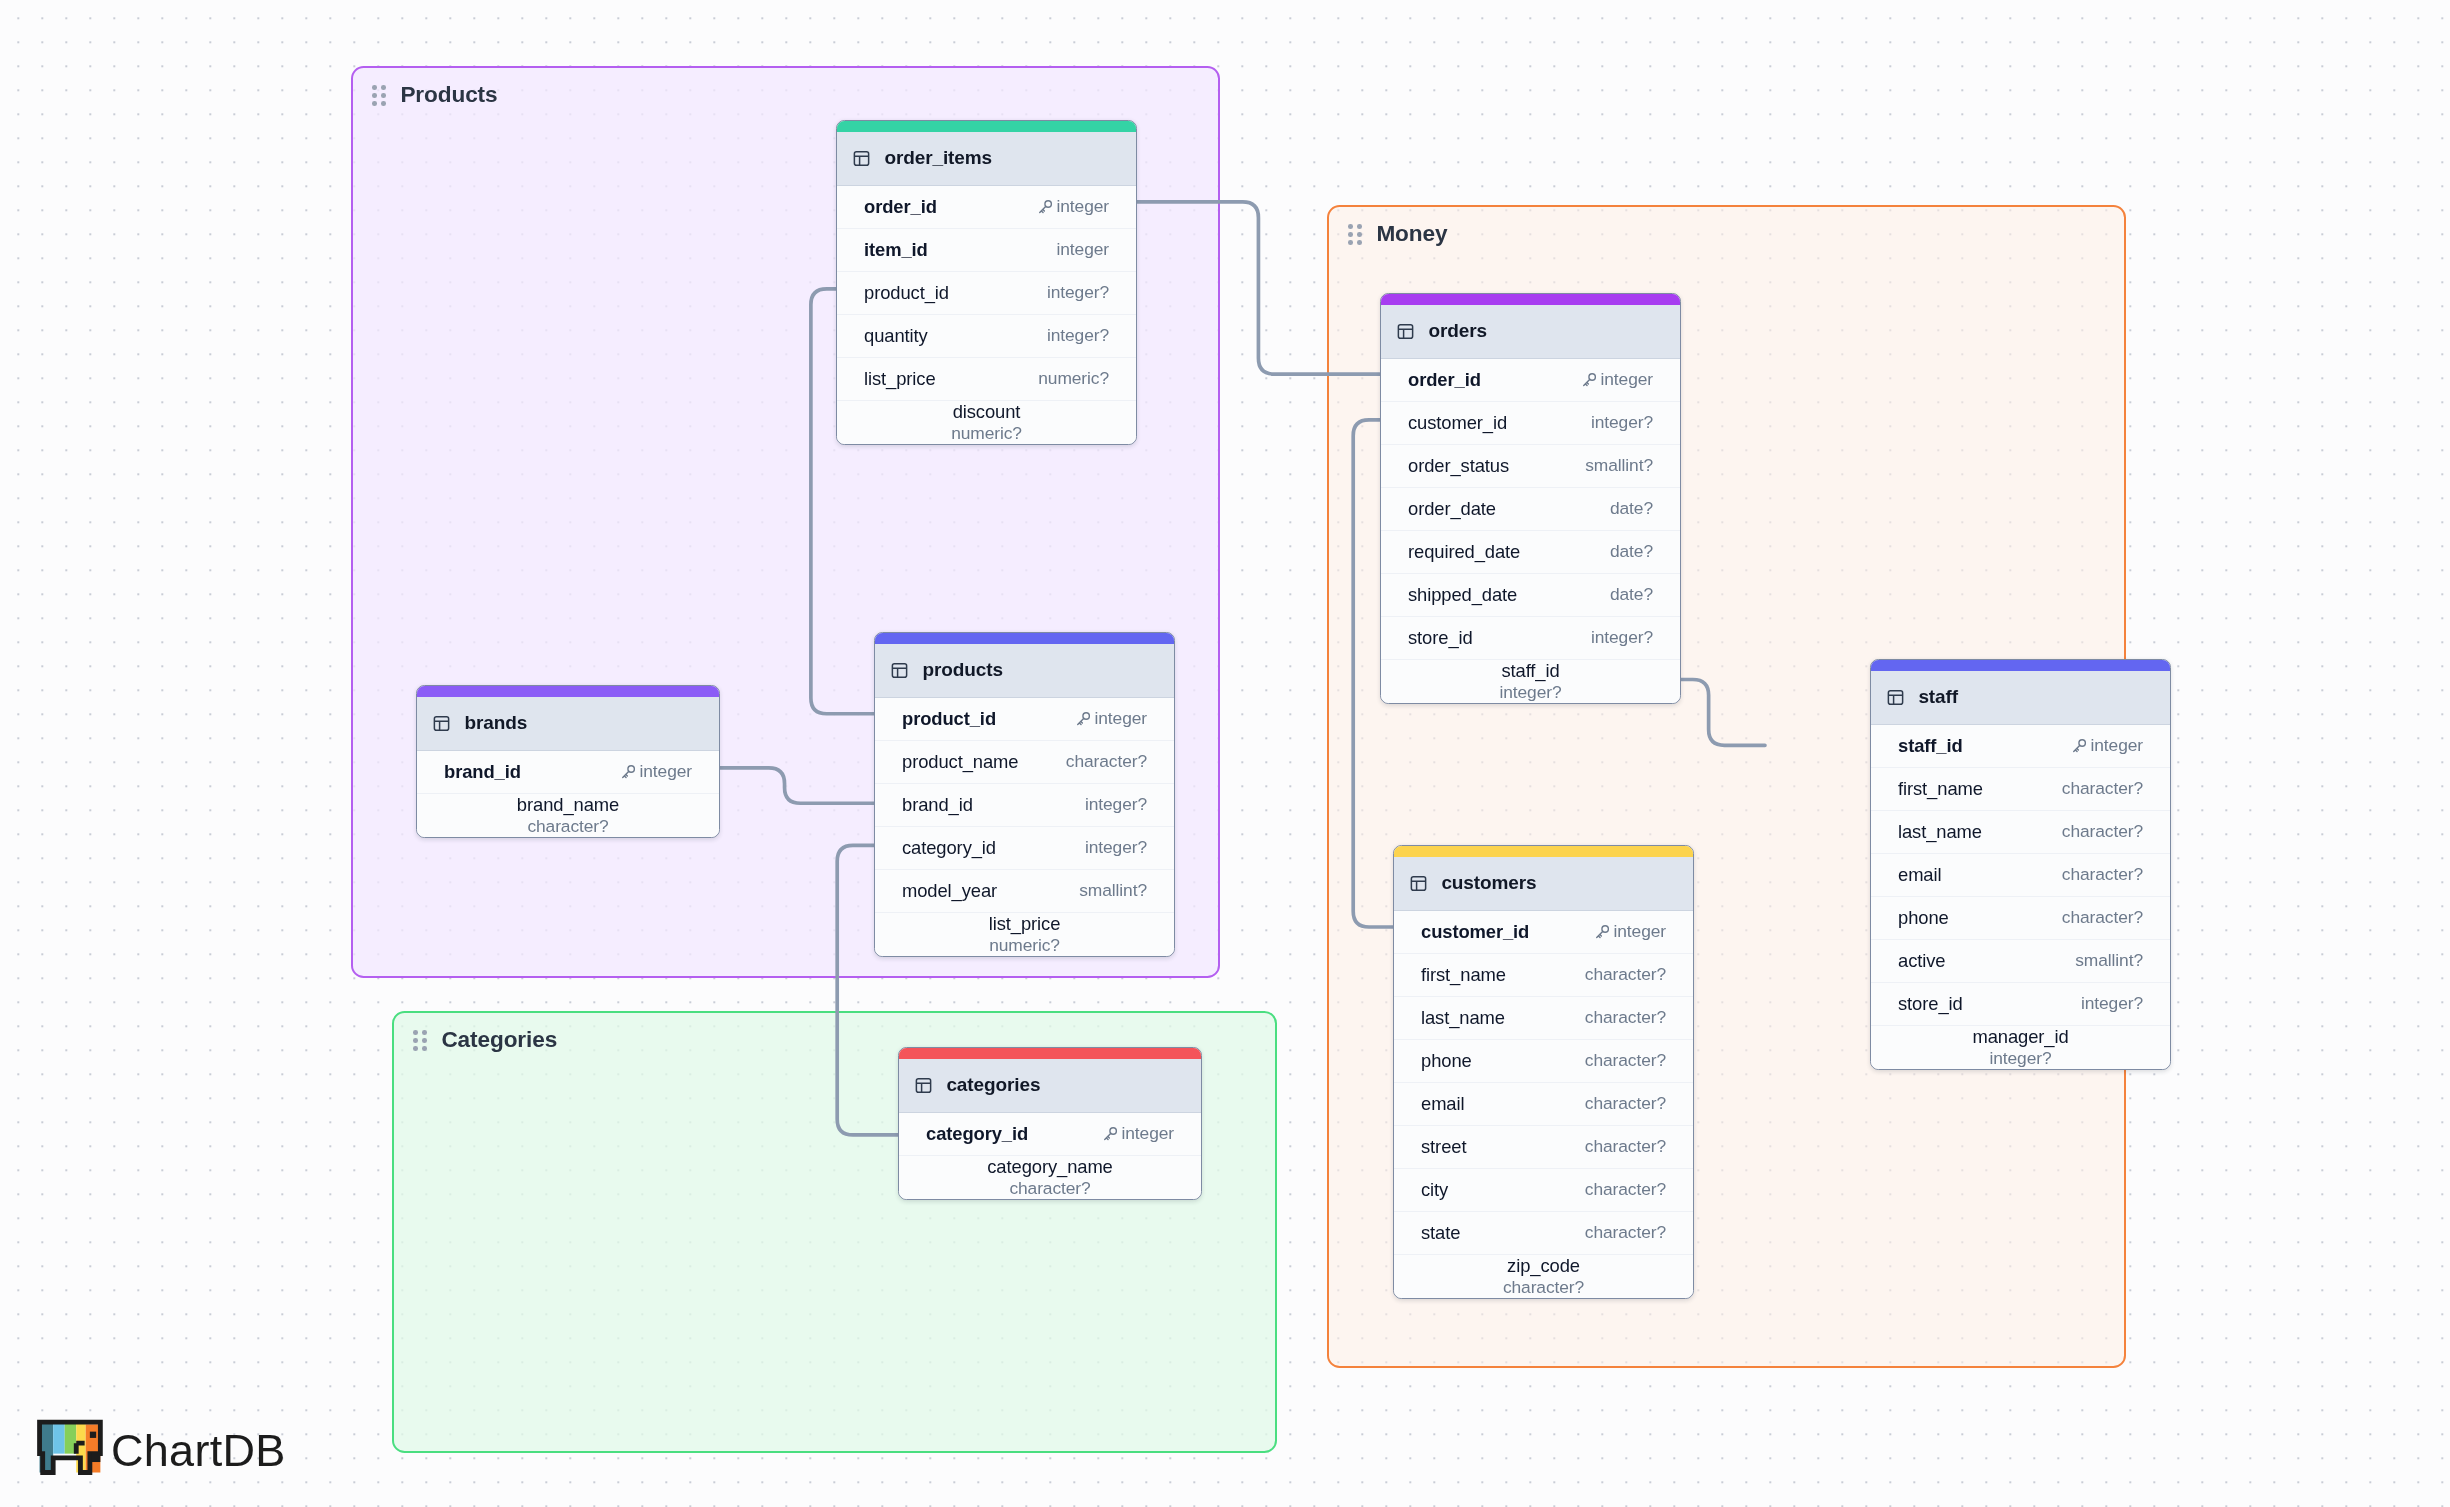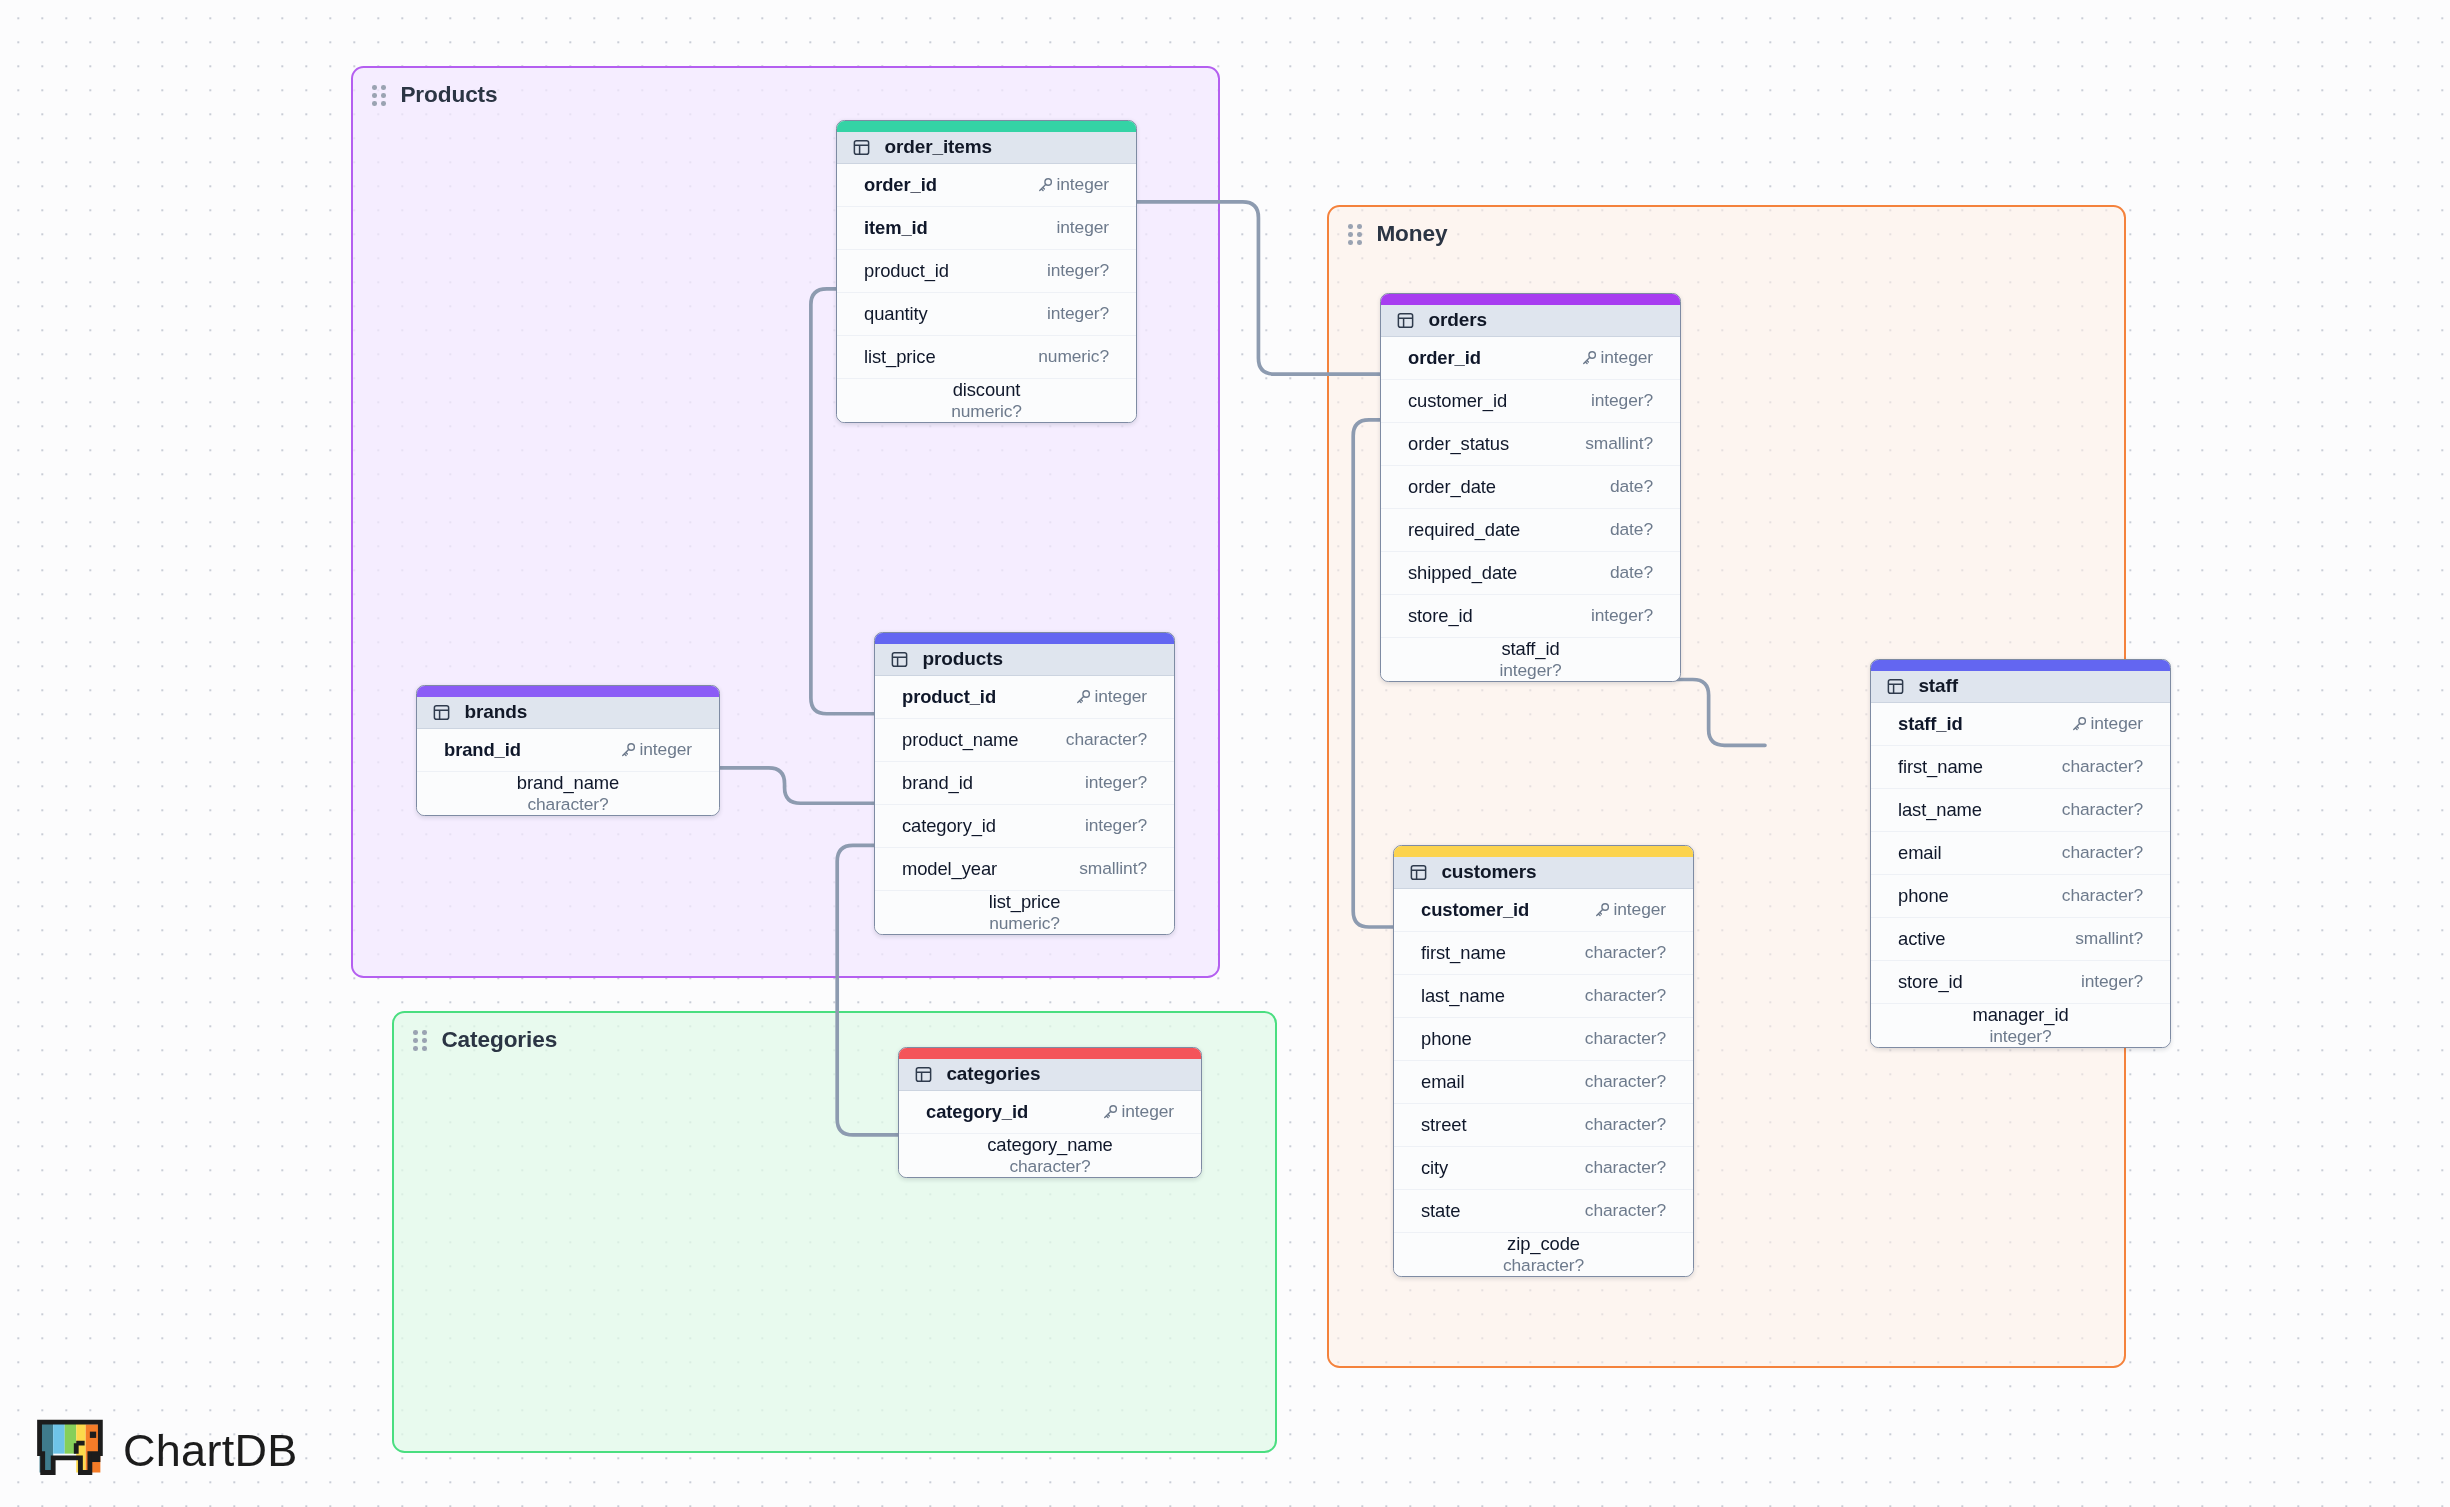--- a/index.html
+++ b/index.html
@@ -102,21 +102,21 @@
     overflow: hidden;
     box-shadow: 0 1.6px 4.7px rgba(30,41,59,0.14);
     z-index: 5;
   }
   .tbl-accent { height: 10.5px; width: 100%; }
   .tbl-head {
     display: flex;
     align-items: center;
     gap: 13.7px;
     padding: 0 14.7px;
-    height: 32px;
+    height: 54px;
     background: #dfe5ee;
     border-bottom: 1.1px solid #ccd4e0;
   }
   .tbl-title {
     font-size: 19px;
     font-weight: 700;
     color: #111827;
     letter-spacing: -0.1px;
   }
   .tbl-icon { width: 19px; height: 19px; flex: none; display:block; }
@@ -152,21 +152,21 @@
   }
   .key-icon { width: 18px; height: 18px; display:block; flex:none; }
 
   
   #logo {
     position: absolute;
     left: 35px;
     bottom: 25px;
     display: flex;
     align-items: center;
-    gap: 16px;
+    gap: 4px;
     z-index: 9;
   }
   #logo-mark { width: 72px; height: 65px; display:block; }
   #logo-text {
     font-size: 45px;
     font-weight: 400;
     color: #1c1c1c;
     letter-spacing: 0.3px;
     line-height: 1;
   }

